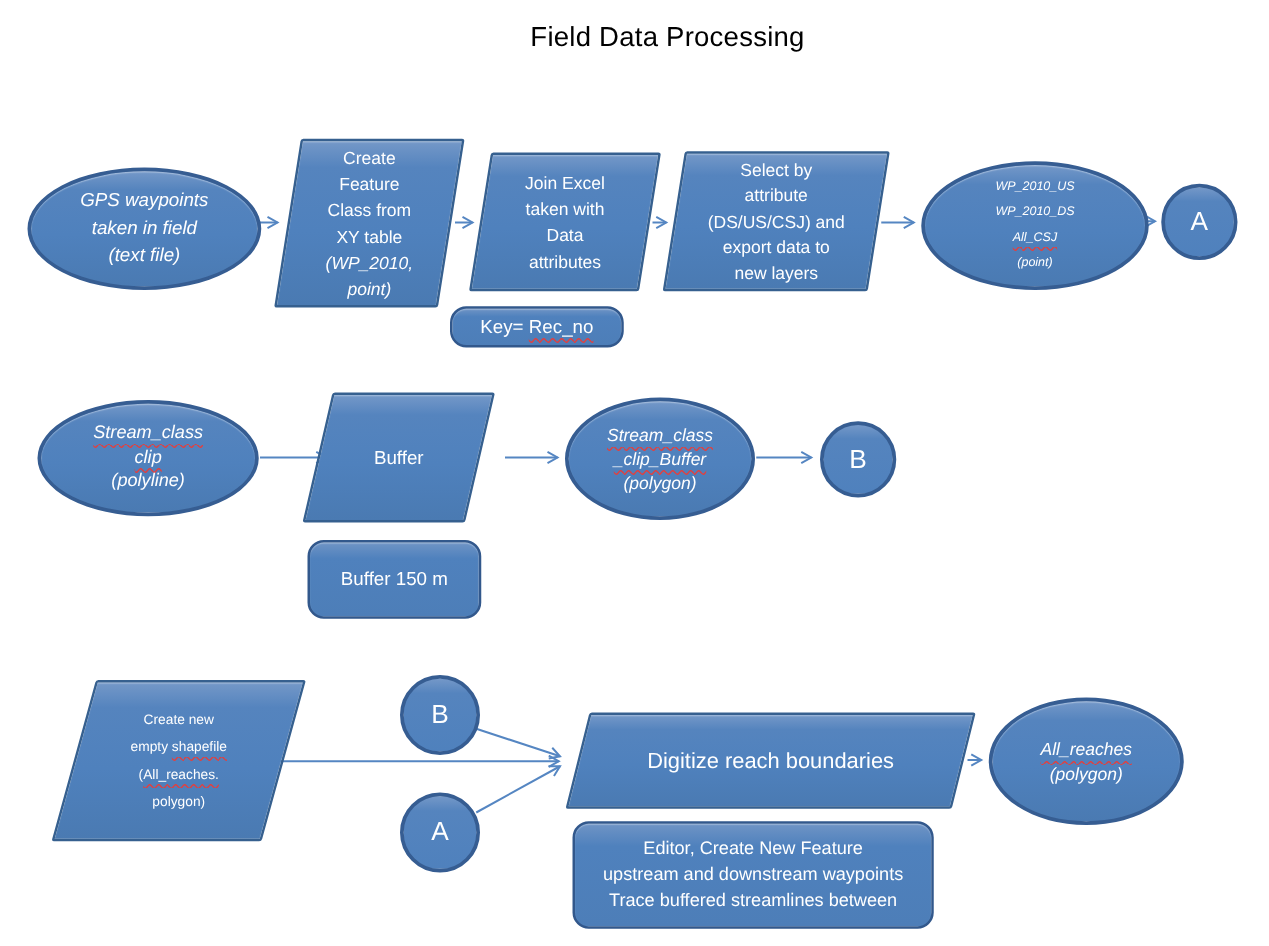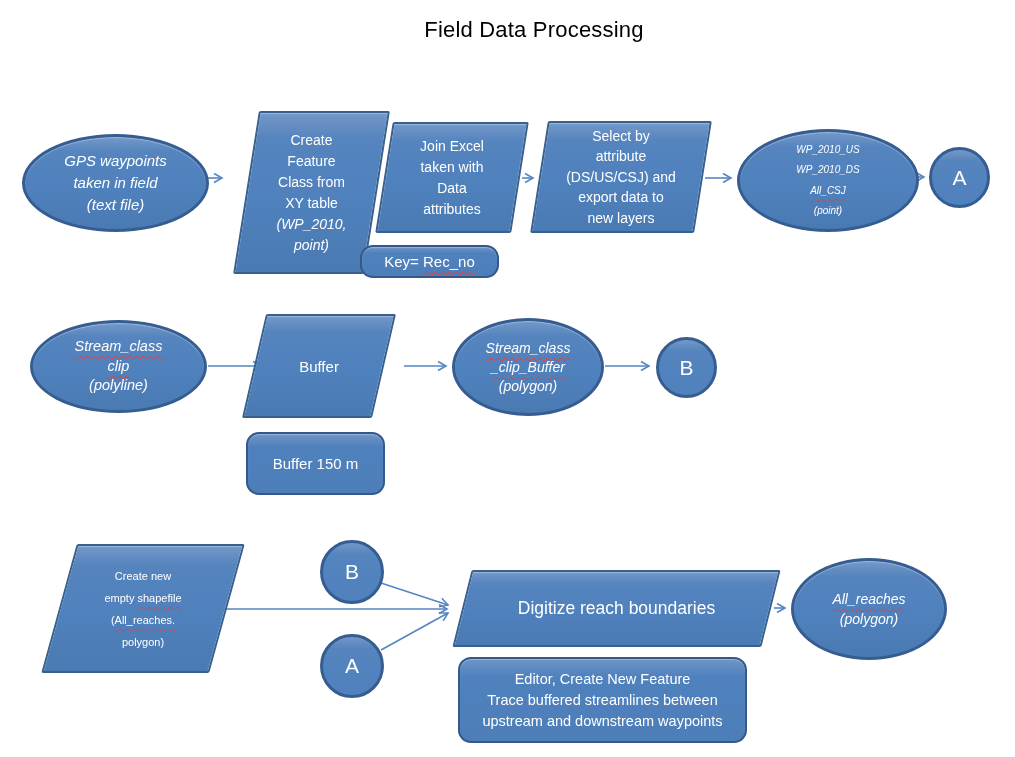--- a/index.html
+++ b/index.html
@@ -67,21 +67,21 @@
 <div class="title">Field Data Processing</div>
 
 <div class="shape ellipse" style="left:22px;top:134px;width:181px;height:92px;font-size:15px;line-height:22px">
   <div class="txt it">
     <div>GPS waypoints</div>
     <div>taken in field</div>
     <div>(text file)</div>
   </div>
 </div>
 
-<div class="shape par" style="--sk:-9deg;left:246px;top:111px;width:131px;height:163px;font-size:14px;line-height:21px">
+<div class="shape par" style="--sk:-9deg;left:230px;top:111px;width:131px;height:135px;font-size:14px;line-height:21px">
   <div class="txt">
     <div>Create</div>
     <div>Feature</div>
     <div>Class from</div>
     <div>XY table</div>
     <div class="it">(WP_2010,</div>
     <div class="it">point)</div>
   </div>
 </div>
 
@@ -173,16 +173,16 @@
 <div class="shape ellipse" style="left:791px;top:558px;width:150px;height:96px;font-size:14px;line-height:20px">
   <div class="txt it">
     <div><span class="u"><span class="sq">All_reaches</span></span></div>
     <div>(polygon)</div>
   </div>
 </div>
 
 <div class="shape rect" style="left:458px;top:657px;width:285px;height:82px;font-size:14.5px;line-height:21px">
   <div class="txt">
     <div>Editor, Create New Feature</div>
+    <div>upstream and downstream waypoints</div>
     <div>Trace buffered streamlines between</div>
-    <div>upstream and downstream waypoints</div>
   </div>
 </div>
 
 </body></html>

